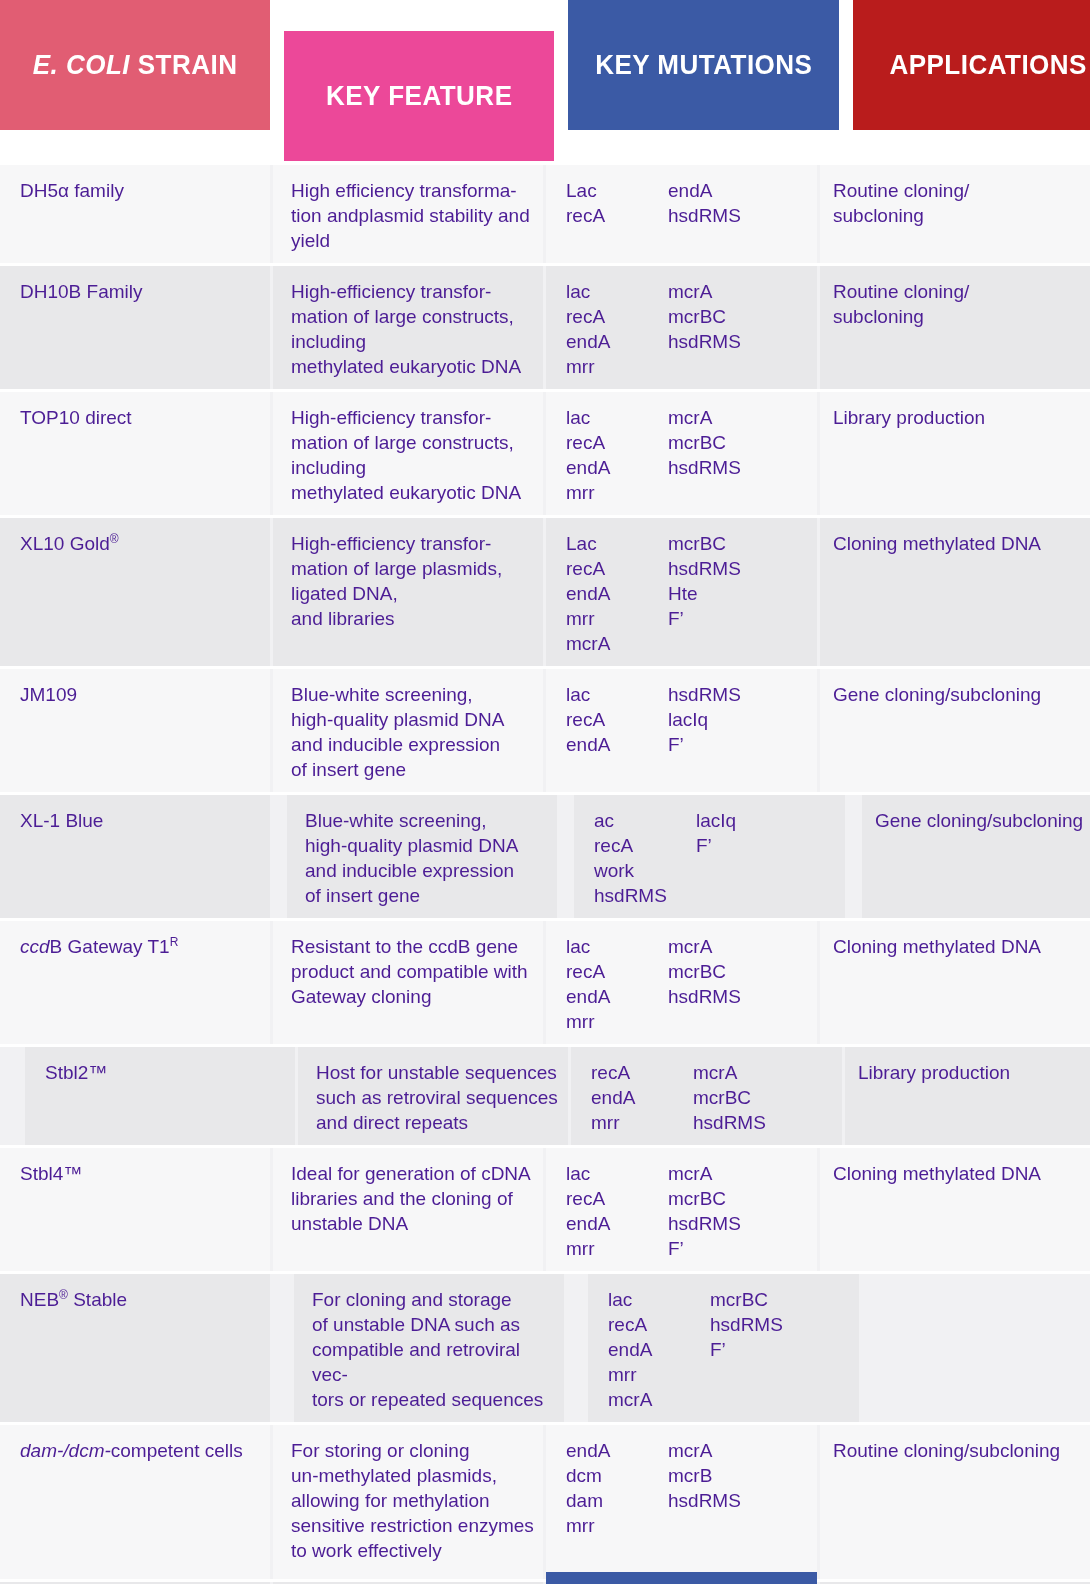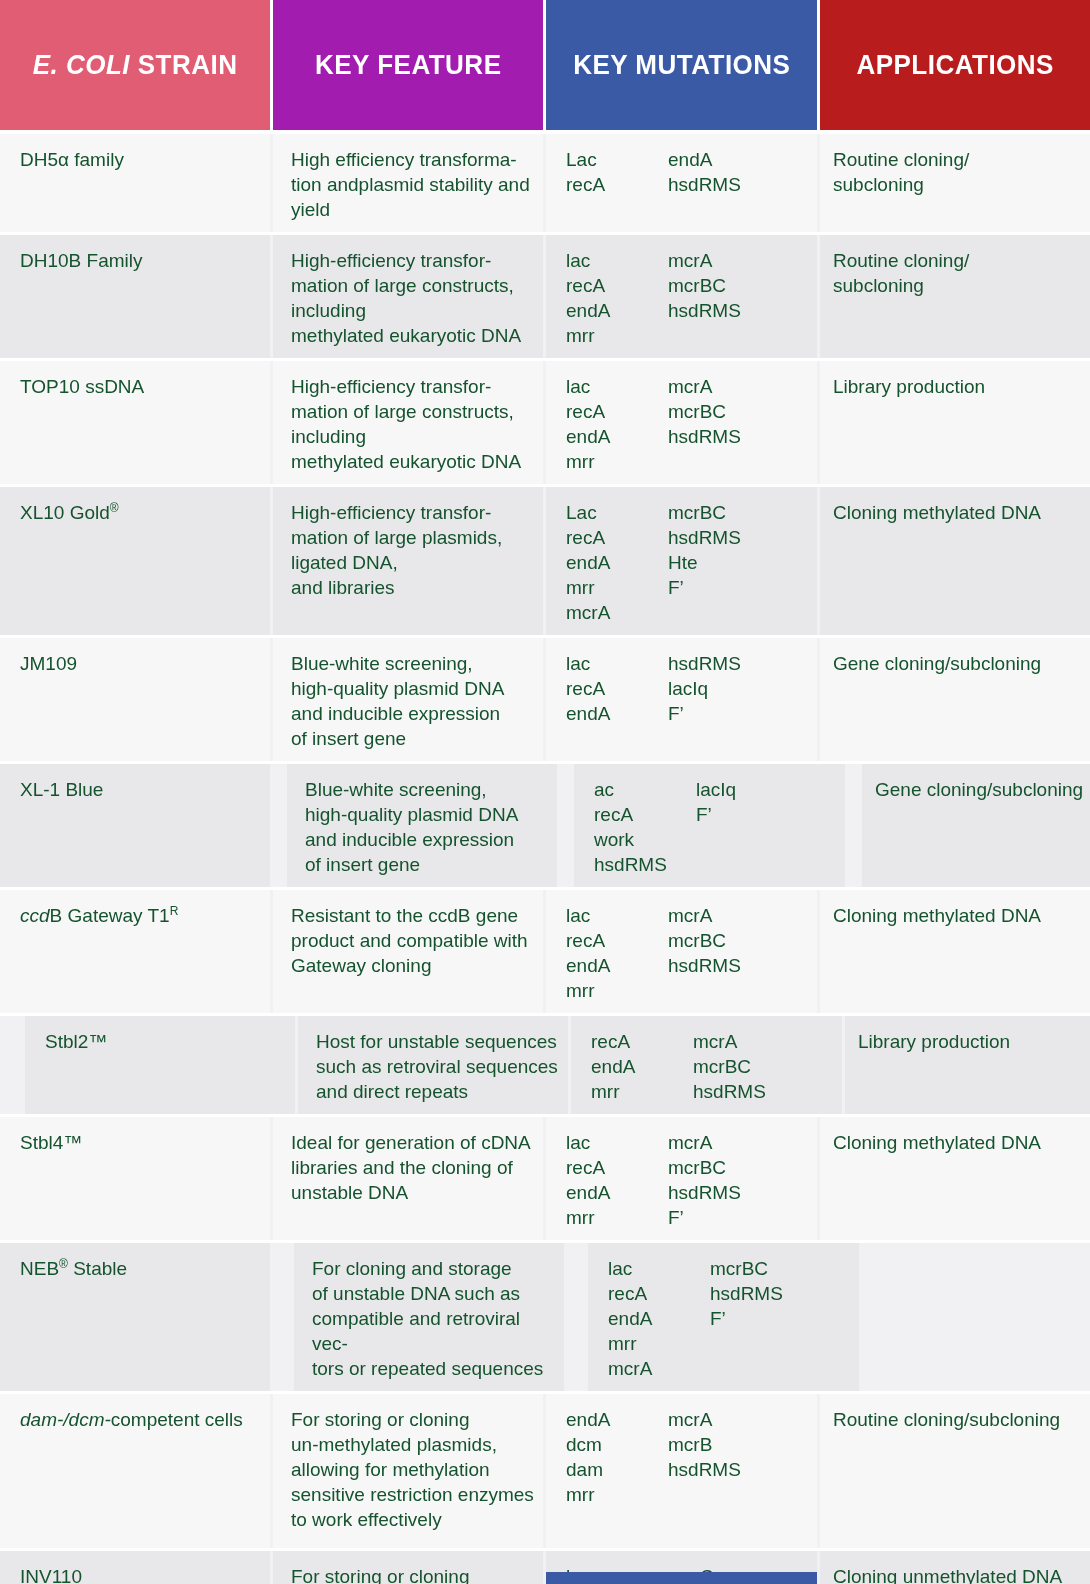--- a/index.html
+++ b/index.html
@@ -8,21 +8,21 @@
     width:1090px;
     height:1584px;
     overflow:hidden;
     background:#ffffff;
     font-family:"Liberation Sans", sans-serif;
   }
   
   .header-row{
     display:grid;
     grid-template-columns:270px 270px 271px 270px;
-    column-gap:3px;
+    column-gap:14px;
     background:#ffffff;
     margin-bottom:4px;
   }
   .hcell{
     height:130px;
     display:flex;
     align-items:center;
     justify-content:center;
     color:#ffffff;
     font-size:28px;
@@ -37,21 +37,21 @@
   }
   
   .row{
     display:grid;
     grid-template-columns:270px 270px 271px 270px;
     column-gap:3px;
     margin-bottom:3px;
     background:#F1F1F3; 
   }
   .cell{
-    color:#14532d;
+    color:#4c1d95;
     font-size:19px;
     line-height:25px;
     padding:13px 8px 10px 20px;
   }
   .row.light .cell{background:#F7F7F8;}
   .row.dark  .cell{background:#E8E8EA;}
   .feature-cell{padding-left:18px;}
   .mut-cell{display:flex;}
   .mut-a{width:102px;flex:0 0 auto;}
   .mut-b{flex:1 1 auto;}
@@ -70,21 +70,21 @@
 </style>
 </head>
 <body>
 
 <div class="page">
 
   <div class="header-row">
     <div class="hcell" id="h-strain" style="background: rgb(225, 93, 115);">
       <span class="squeeze"><span class="it">E. COLI</span><span> STRAIN</span></span>
     </div>
-    <div class="hcell" id="h-feature" style="background: #a21caf;">
+    <div class="hcell" id="h-feature" style="background: #ec4899; margin-top: 31px;">
       <span class="squeeze">KEY FEATURE</span>
     </div>
     <div class="hcell" id="h-mutations" style="background: rgb(59, 90, 165);">
       <span class="squeeze">KEY MUTATIONS</span>
     </div>
     <div class="hcell" id="h-applications" style="background: #b91c1c;">
       <span class="squeeze">APPLICATIONS</span>
     </div>
   </div>
 
@@ -115,21 +115,21 @@
 endA
 mrr</div>
           <div class="mut-b pre">mcrA
 mcrBC
 hsdRMS</div>
         </div>
         <div class="cell app-cell pre">Routine cloning/
 subcloning</div>
       </div>
       <div class="row light" style="min-height: 107px;">
-        <div class="cell strain-cell"><span>TOP10 ssDNA</span></div>
+        <div class="cell strain-cell"><span>TOP10 direct</span></div>
         <div class="cell feature-cell pre">High-efficiency transfor-
 mation of large constructs,
 including
 methylated eukaryotic DNA</div>
         <div class="cell mut-cell">
           <div class="mut-a pre">lac
 recA
 endA
 mrr</div>
           <div class="mut-b pre">mcrA

